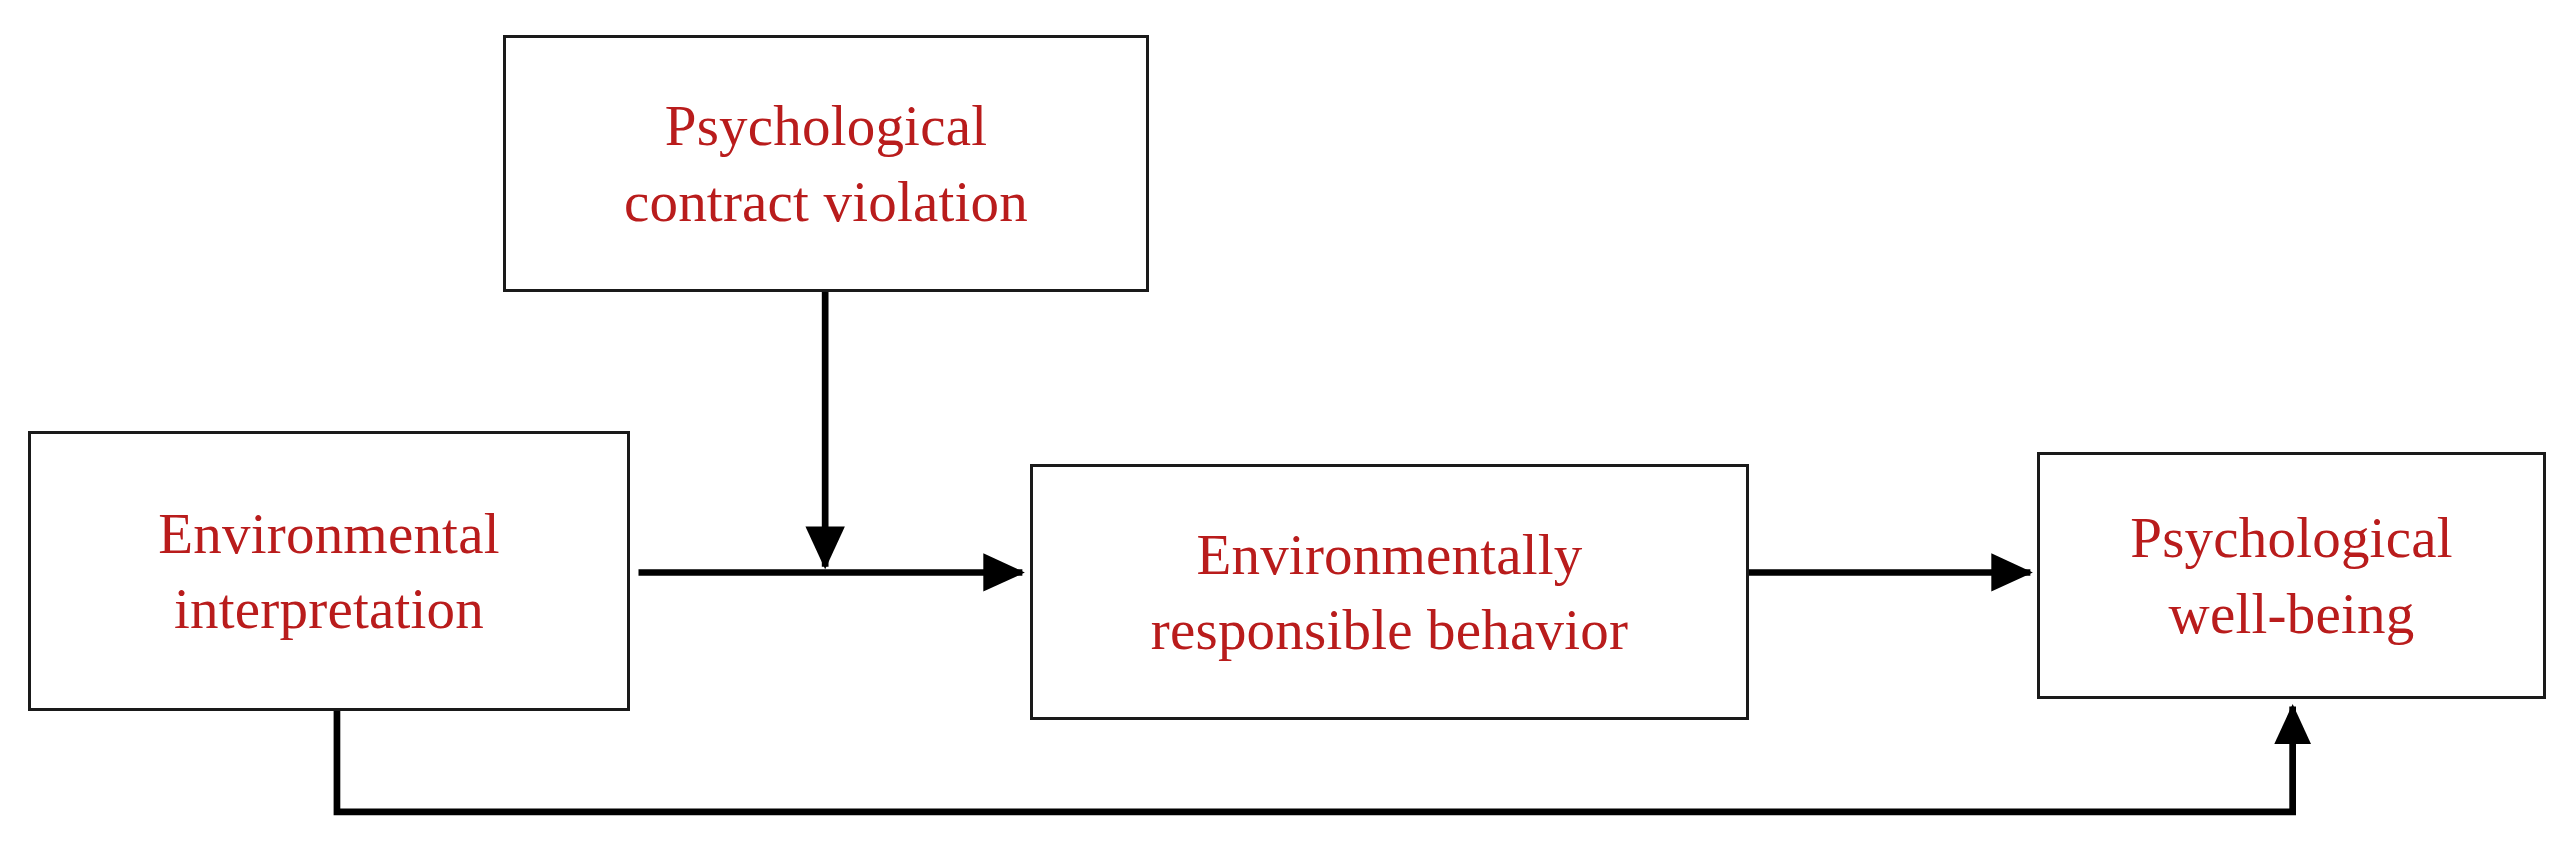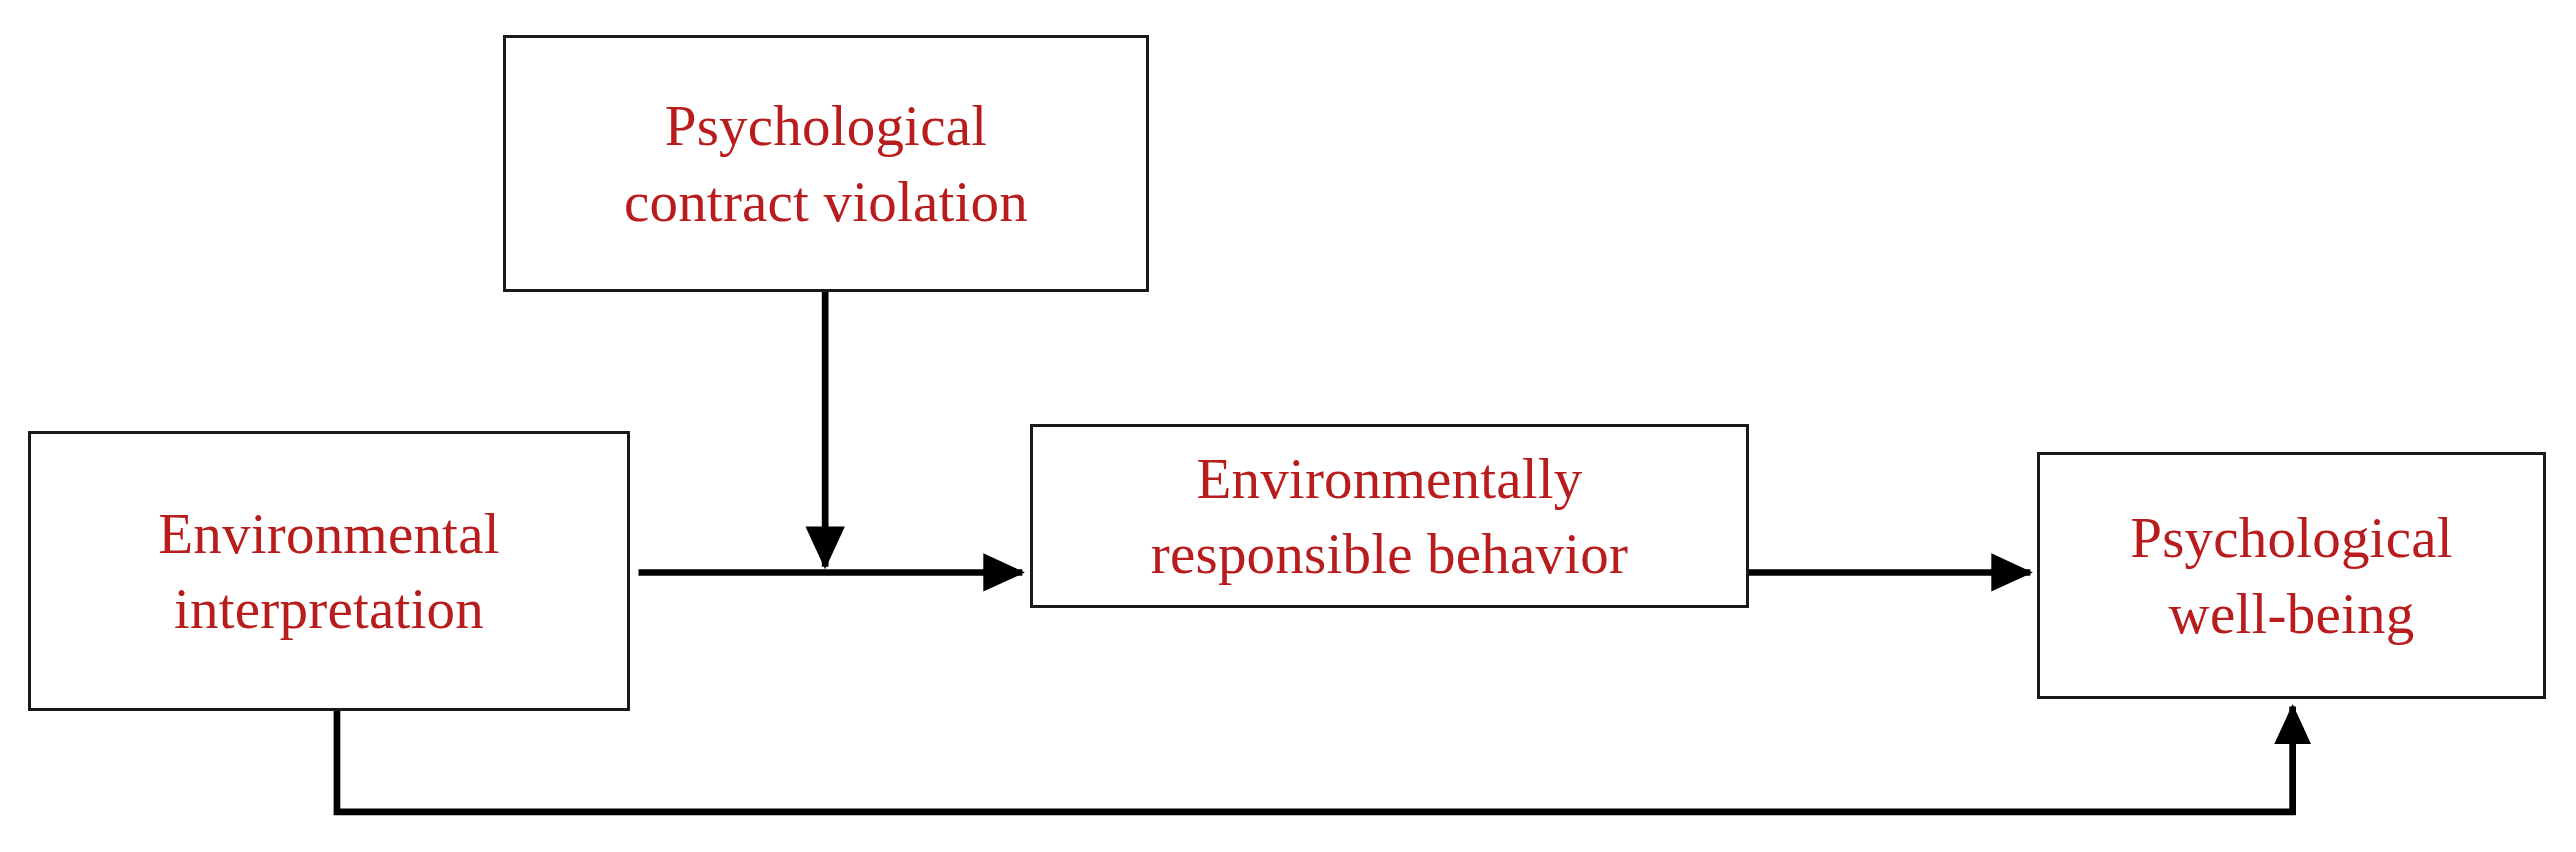--- a/index.html
+++ b/index.html
@@ -45,21 +45,21 @@
     font-weight: 400;
     font-size: 57px;
     line-height: 1.32;
     letter-spacing: 0.2px;
     white-space: pre-line;
     padding: 0 17px;
   }
   
   #node-pcv  { left: 503px;  top: 35px;  width: 646px; height: 257px; }
   #node-ei   { left: 28px;   top: 431px; width: 602px; height: 280px; }
-  #node-erb  { left: 1030px; top: 424px; width: 719px; height: 184px; }
+  #node-erb  { left: 1030px; top: 464px; width: 719px; height: 256px; }
   #node-pwb  { left: 2037px; top: 452px; width: 509px; height: 247px; }
 
   #node-pcv .node-label  { font-size: 57px; }
   #node-ei .node-label   { font-size: 57px; }
   #node-erb .node-label  { font-size: 57px; }
   #node-pwb .node-label  { font-size: 57px; }
 </style>
 </head>
 <body>
 

